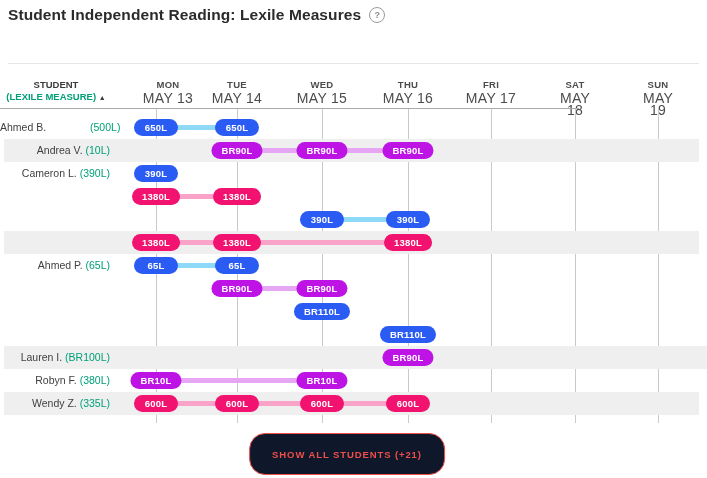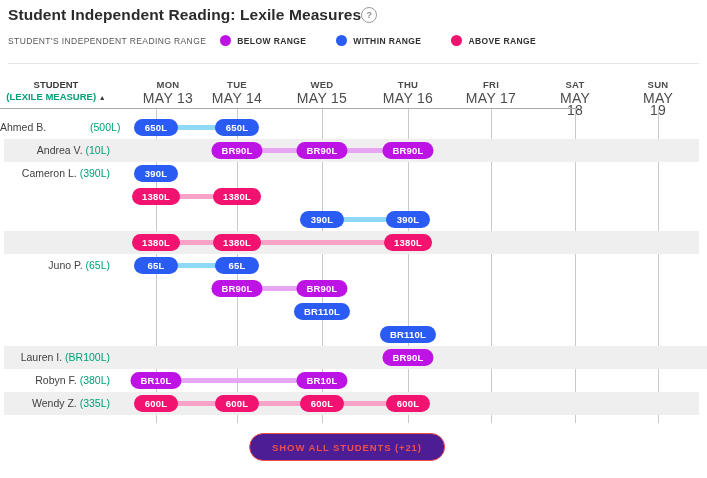--- a/index.html
+++ b/index.html
@@ -1,18 +1,18 @@
 <!DOCTYPE html>
 <html><head>
 <meta charset="utf-8">
 <style>
   html,body{margin:0;padding:0;background:#fff;}
   .app{position:relative;width:707px;height:478px;background:#fff;overflow:hidden;
        font-family:"Liberation Sans",sans-serif;}
-  .title-row{position:absolute;top:6px;left:8px;display:flex;align-items:center;gap:0;}
+  .title-row{position:absolute;top:6px;left:8px;display:flex;align-items:center;gap:8px;}
   .page-title{margin:0;font-size:15.5px;font-weight:600;color:#2b2b2b;letter-spacing:.1px;}
   .help{width:14px;height:14px;border:1px solid #9b9b9b;border-radius:50%;color:#8a8a8a;
         font-size:9px;font-weight:700;display:flex;align-items:center;justify-content:center;}
   .legend-row{position:absolute;top:35px;left:8px;display:flex;align-items:center;gap:14px;}
   .legend-label{font-size:8.5px;color:#565656;letter-spacing:.4px;}
   .legend-items{display:flex;align-items:center;gap:30px;}
   .legend-item{display:flex;align-items:center;gap:6px;font-size:8.5px;font-weight:700;
                color:#303030;letter-spacing:.4px;}
   .dot{width:11px;height:11px;border-radius:50%;}
   .divider-top{position:absolute;top:63px;left:8px;right:8px;height:1px;background:#e6e6e6;}
@@ -26,52 +26,35 @@
   .head-line{position:absolute;top:36px;left:0;right:0;height:1px;background:#a8a8a8;}
   .gridline{position:absolute;top:37px;width:1px;height:314px;}
   .crow{position:absolute;left:0;width:707px;height:23px;}
   .band{position:absolute;left:4px;right:8px;top:0;height:23px;}
   .rlabel{position:absolute;left:0;top:0;width:110px;height:23px;line-height:23px;
           text-align:right;font-size:10.5px;color:#3f3f3f;white-space:nowrap;z-index:2;}
   .conn{position:absolute;top:9px;height:5px;border-radius:3px;z-index:1;}
   .pill{position:absolute;top:3px;transform:translateX(-50%);height:17px;line-height:17px;
         border-radius:9px;padding:0 10px;min-width:24px;text-align:center;z-index:2;
         font-size:9.5px;font-weight:700;color:#fff;letter-spacing:.2px;white-space:nowrap;}
-  .show-all{position:absolute;top:433px;left:347px;transform:translateX(-50%);height:28px;
-            padding:0 22px;background:#4c1d95;border:1px solid #ef4f4a;border-radius:16px;
+  .show-all{position:absolute;top:433px;left:347px;transform:translateX(-50%);height:42px;
+            padding:0 22px;background:#0f172a;border:1px solid #ef4f4a;border-radius:16px;
             font-family:"Liberation Sans",sans-serif;font-size:9.5px;font-weight:700;
             letter-spacing:.9px;cursor:pointer;white-space:nowrap;}
 </style>
 </head>
 <body>
 
 <div class="app">
 
   <div class="title-row">
     <h1 class="page-title">Student Independent Reading: Lexile Measures</h1>
     <span class="help">?</span>
   </div>
 
-  <div class="legend-row">
-    <span class="legend-label">STUDENT'S INDEPENDENT READING RANGE</span>
-    <span class="legend-items">
-      <span class="legend-item">
-        <span class="dot" style="background: rgb(189, 19, 229);"></span>
-        <span>BELOW RANGE</span>
-      </span>
-      <span class="legend-item">
-        <span class="dot" style="background: rgb(42, 92, 244);"></span>
-        <span>WITHIN RANGE</span>
-      </span>
-      <span class="legend-item">
-        <span class="dot" style="background: rgb(241, 19, 111);"></span>
-        <span>ABOVE RANGE</span>
-      </span>
-    </span>
-  </div>
 
   <div class="divider-top"></div>
 
   <div class="chart">
     <div class="stu-head">
       <div>STUDENT</div>
       <div>
         <span style="color: rgb(0, 160, 119);">(LEXILE MEASURE)</span>
         <span class="sort">▲</span>
       </div>
@@ -148,21 +131,21 @@
         </div>
         <div class="crow" style="top: 159px;">
           <div class="band" style="background: rgb(239, 239, 239);"></div>
           <div class="conn" style="left: 156px; width: 81px; background: rgb(249, 163, 201);"></div>
           <div class="conn" style="left: 237px; width: 171px; background: rgb(249, 163, 201);"></div>
           <div class="pill" style="left: 156px; background: rgb(241, 19, 111);">1380L</div>
           <div class="pill" style="left: 237px; background: rgb(241, 19, 111);">1380L</div>
           <div class="pill" style="left: 408px; background: rgb(241, 19, 111);">1380L</div>
         </div>
         <div class="crow" style="top: 182px;">
-          <div class="rlabel"><div style="display: inline;">Juno P. </div><div style="display: inline; color: rgb(0, 160, 119);">(65L)</div></div>
+          <div class="rlabel"><div style="display: inline;">Ahmed P. </div><div style="display: inline; color: rgb(0, 160, 119);">(65L)</div></div>
           <div class="conn" style="left: 156px; width: 81px; background: rgb(142, 216, 248);"></div>
           <div class="pill" style="left: 156px; background: rgb(42, 92, 244);">65L</div>
           <div class="pill" style="left: 237px; background: rgb(42, 92, 244);">65L</div>
         </div>
         <div class="crow" style="top: 205px;">
           <div class="conn" style="left: 237px; width: 85px; background: rgb(230, 166, 244);"></div>
           <div class="pill" style="left: 237px; background: rgb(189, 19, 229);">BR90L</div>
           <div class="pill" style="left: 322px; background: rgb(189, 19, 229);">BR90L</div>
         </div>
         <div class="crow" style="top: 228px;">

